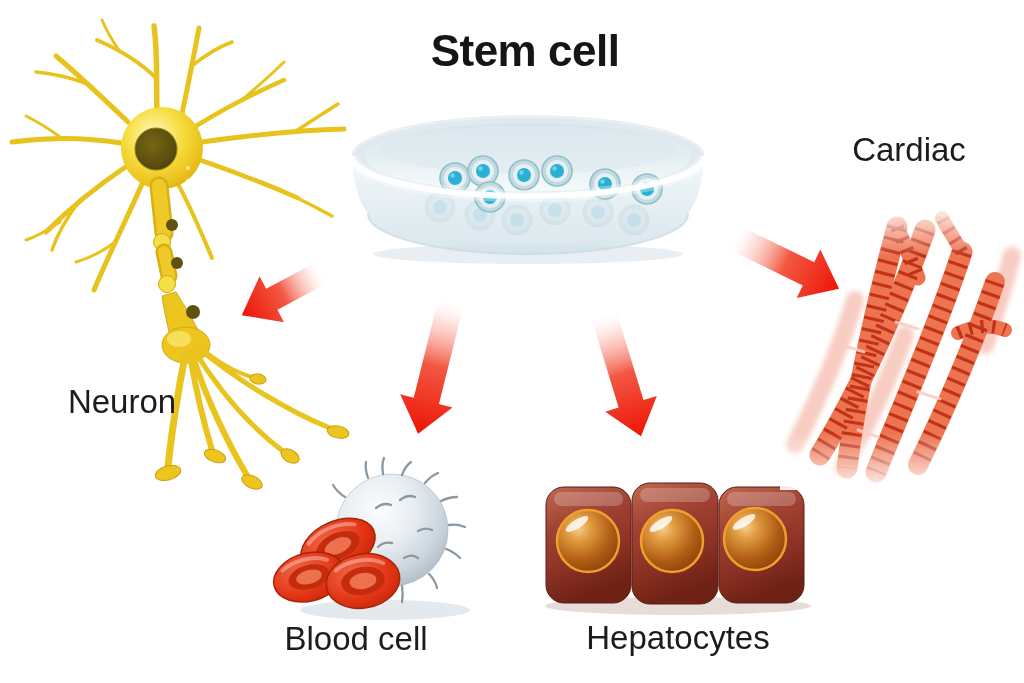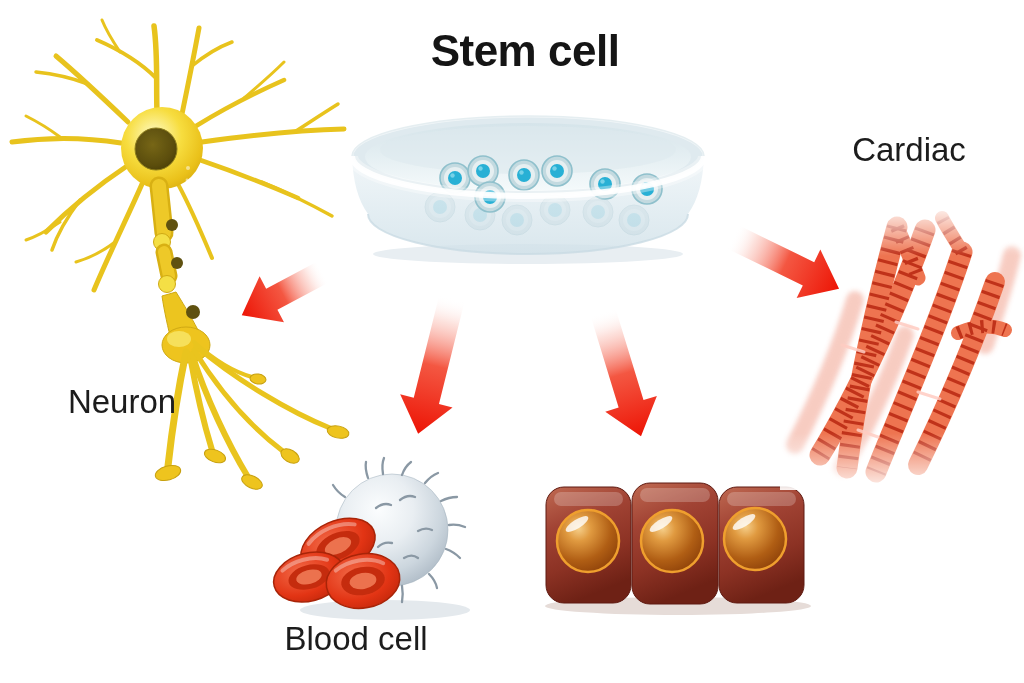--- a/index.html
+++ b/index.html
@@ -309,18 +309,19 @@
     <path transform="translate(733,237) rotate(26)" d="M 0 -13 L 84 -13 L 84 -27 L 118 0 L 84 27 L 84 13 L 0 13 Z" fill="url(#agrad)"></path>
   </g>
 </svg>
 
 <div class="title" style="left:525px;top:26px;">Stem cell</div>
 
 <div class="lbl" style="left:122px;top:385px;">Neuron</div>
 
 <div class="lbl" style="left:356px;top:622px;">Blood cell</div>
 
+<div class="lbl" style="left:678px;top:621px;">Hepatocytes</div>
 
 <div class="lbl" style="left:909px;top:133px;">
   <span style="display:block;">Cardiac</span>
 </div>
 
 </div>
 
 </body></html>

